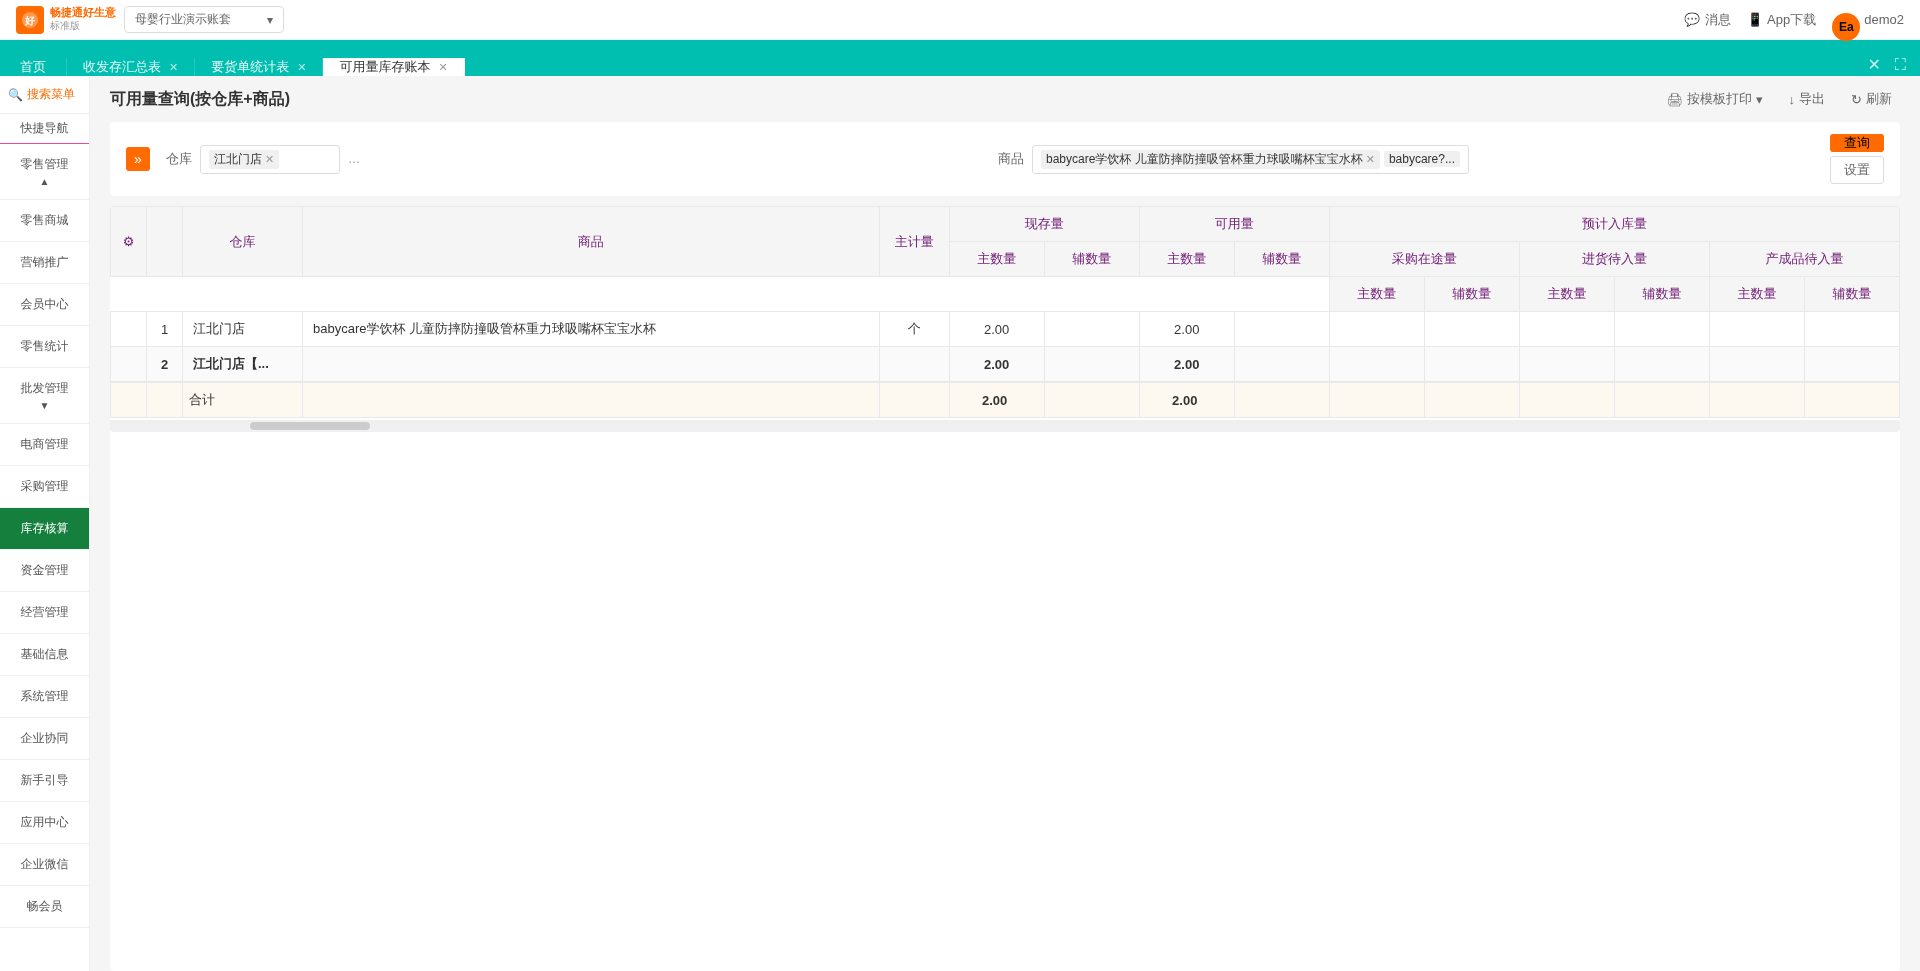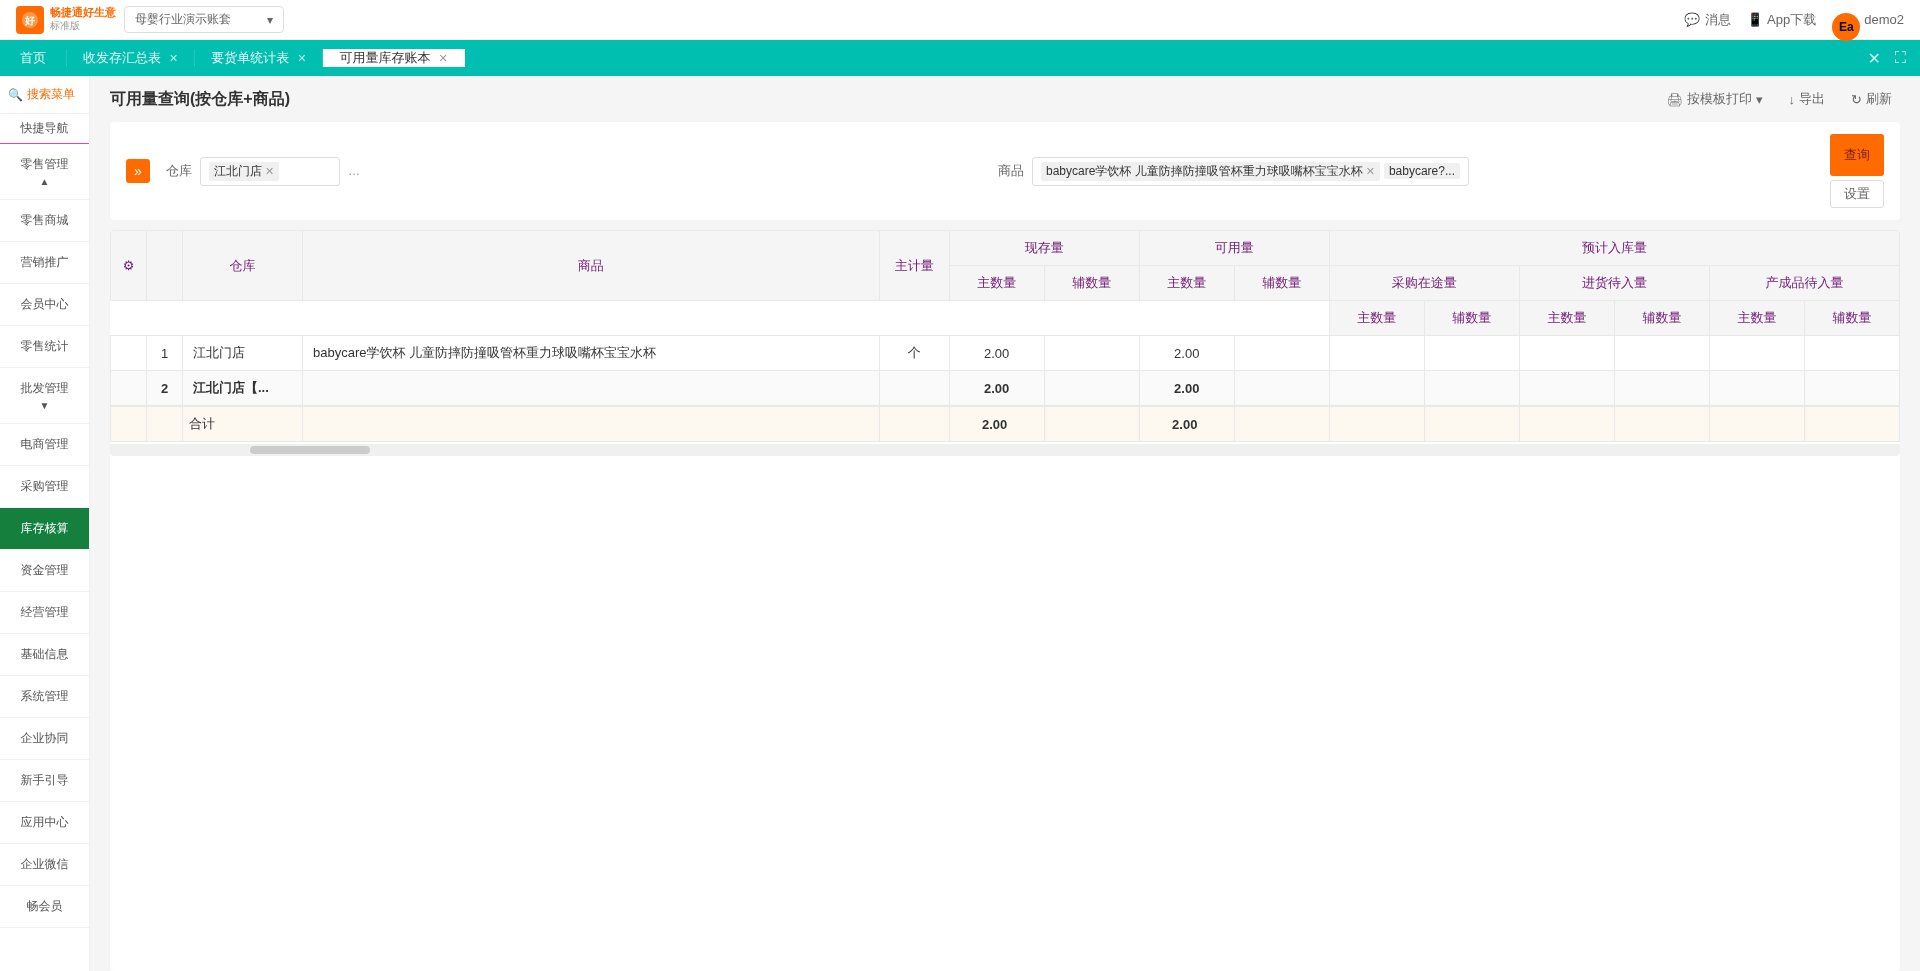--- a/index.html
+++ b/index.html
@@ -85,21 +85,21 @@
       font-size: 12px;
       font-weight: bold;
       margin-top: 14px;
     }
 
     
     .nav-tabs {
       height: 36px;
       background: #00bfb0;
       display: flex;
-      align-items: center;
+      align-items: flex-end;
     }
     .nav-tab {
       display: flex;
       align-items: center;
       gap: 6px;
       padding: 0 16px;
       cursor: pointer;
       font-size: 13px;
       color: rgba(255,255,255,0.9);
       border-right: 1px solid rgba(255,255,255,0.15);
@@ -295,24 +295,24 @@
       font-size: 12px;
       cursor: pointer;
     }
     .filter-actions {
       display: flex;
       flex-direction: column;
       gap: 4px;
     }
     .btn-query {
       background: #ff6b00;
-      color: #7f1d1d;
+      color: #000000;
       border: none;
       border-radius: 3px;
-      padding: 12px 14px;
+      padding: 0 14px;
       font-size: 13px;
       cursor: pointer;
     }
     .btn-settings {
       background: #fff;
       color: #666;
       border: 1px solid #ddd;
       border-radius: 3px;
       padding: 4px 9px;
       font-size: 13px;

